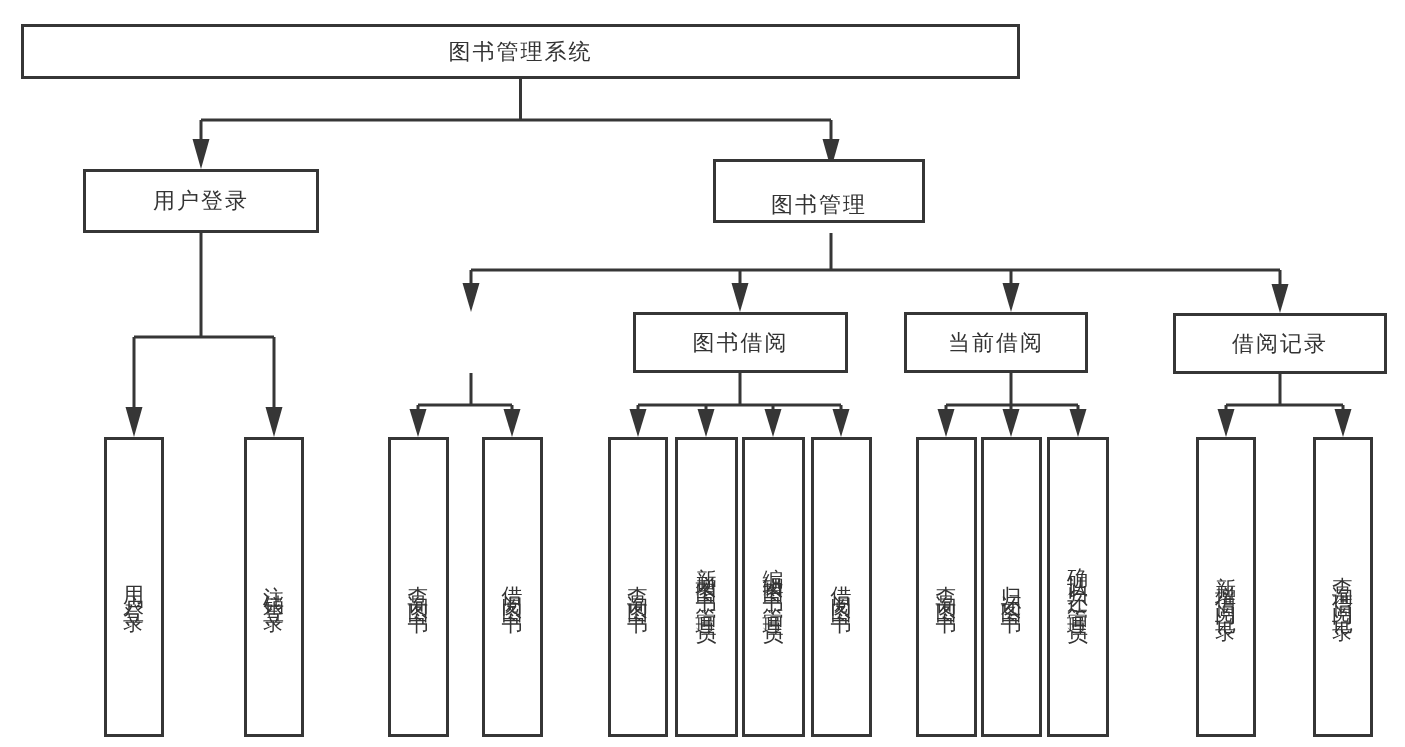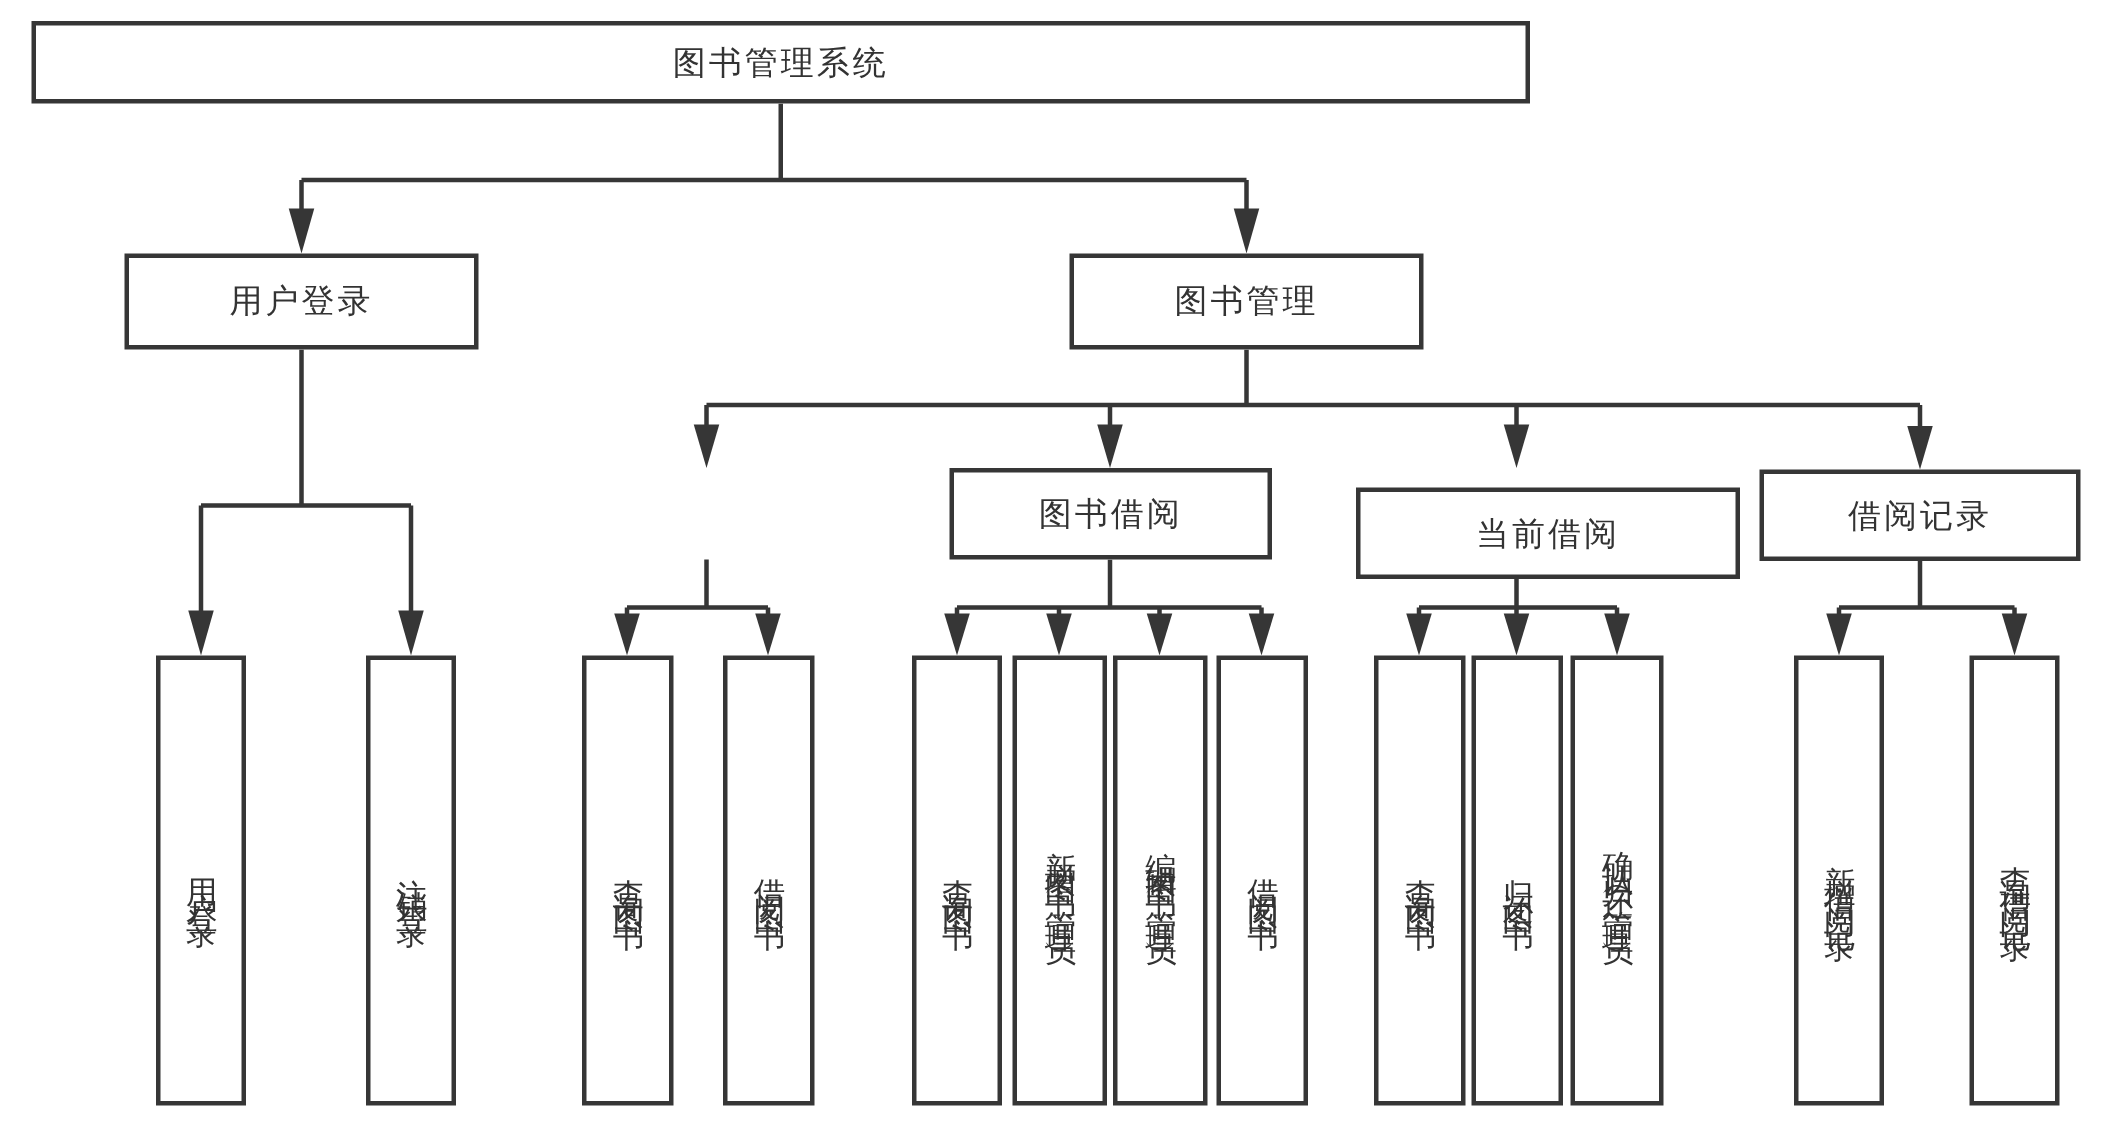--- a/index.html
+++ b/index.html
@@ -32,26 +32,26 @@
     writing-mode: vertical-rl;
     text-orientation: mixed;
     font-size: 21px;
     line-height: 1;
     letter-spacing: 9px;
     white-space: nowrap;
   }
   .v-node.long span { letter-spacing: 8px; }
 
   
-  #root           { left: 21px;   top: 14px;  width: 999px; height: 55px; }
+  #root           { left: 21px;   top: 24px;  width: 999px; height: 55px; }
   #n-user-login   { left: 83px;   top: 169px; width: 236px; height: 64px; }
-  #n-book-mgmt    { left: 713px;  top: 169px; width: 236px; height: 64px; }
+  #n-book-mgmt    { left: 713px;  top: 159px; width: 212px; height: 64px; align-items: flex-end; }
   #n-new-book     { left: 365px;  top: 312px; width: 212px; height: 61px; }
   #n-book-borrow  { left: 633px;  top: 312px; width: 215px; height: 61px; }
-  #n-cur-borrow   { left: 904px;  top: 312px; width: 256px; height: 61px; margin-top: 13px; }
+  #n-cur-borrow   { left: 904px;  top: 312px; width: 184px; height: 61px; }
   #n-borrow-rec   { left: 1173px; top: 313px; width: 214px; height: 61px; }
 
   .leaf { top: 437px; height: 300px; }
   #lf1  { left: 104px;  width: 60px; }
   #lf2  { left: 244px;  width: 60px; }
   #lf3  { left: 388px;  width: 61px; }
   #lf4  { left: 482px;  width: 61px; }
   #lf5  { left: 608px;  width: 60px; }
   #lf6  { left: 675px;  width: 63px; }
   #lf7  { left: 742px;  width: 63px; }

